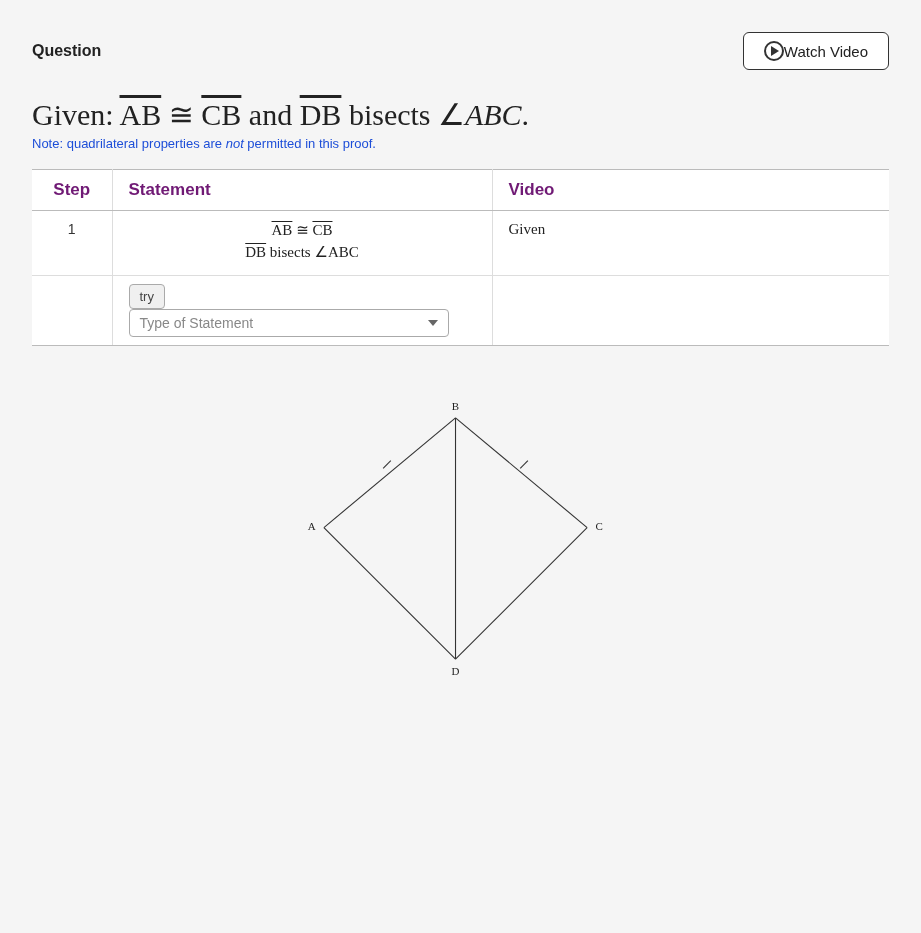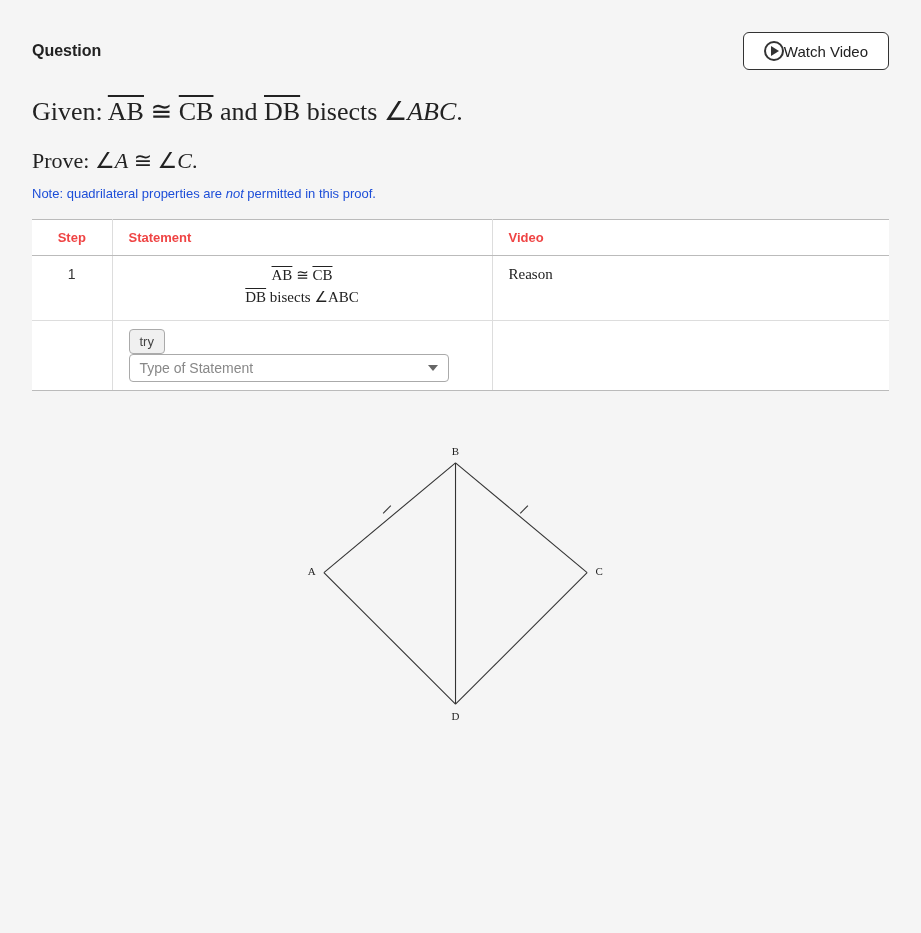--- a/index.html
+++ b/index.html
@@ -55,23 +55,22 @@
     }
     .play-triangle {
       width: 0;
       height: 0;
       border-top: 5px solid transparent;
       border-bottom: 5px solid transparent;
       border-left: 8px solid #333;
       margin-left: 2px;
     }
     .given-text {
-      font-size: 26px;
-      color: #222;
-      margin-bottom: 18px;
+      font-size: 30px;
+      color: #222;
       line-height: 1.4;
     }
     .prove-text {
       font-size: 22px;
       color: #222;
       margin-bottom: 12px;
     }
     .note-text {
       font-family: Arial, sans-serif;
       font-size: 13px;
@@ -87,23 +86,23 @@
     }
     
     .proof-table {
       width: 100%;
       border-collapse: collapse;
       margin-bottom: 28px;
       background: white;
     }
     .proof-table th {
       font-family: Arial, sans-serif;
-      font-size: 13px;
+      font-size: 17px;
       font-weight: bold;
-      color: #ef4444;
+      color: #701a75;
       text-align: left;
       padding: 10px 16px;
       border-bottom: 1.5px solid #bbb;
       border-top: 1.5px solid #bbb;
     }
     .proof-table td {
       padding: 10px 16px;
       border-bottom: 1px solid #ddd;
       vertical-align: top;
       font-size: 15px;
@@ -194,23 +193,20 @@
         <span class="play-triangle"></span>
       </span>
       <span>Watch Video</span>
     </button>
   </div>
 
   <div class="given-text">
     Given: <span class="overline">AB</span> ≅ <span class="overline">CB</span> and <span class="overline">DB</span> bisects ∠<em>ABC</em>.
   </div>
 
-  <div class="prove-text">
-    Prove: ∠<em>A</em> ≅ ∠<em>C</em>.
-  </div>
 
   <div class="note-text">
     Note: quadrilateral properties are <em>not</em> permitted in this proof.
   </div>
 
   <table class="proof-table">
     <thead>
       <tr>
         <th>Step</th>
         <th>Statement</th>
@@ -225,21 +221,21 @@
         </td>
         <td class="statement-cell">
           <span class="statement-line">
             <span class="overline">AB</span> ≅ <span class="overline">CB</span>
           </span>
           <span class="statement-line">
             <span class="overline">DB</span> bisects ∠ABC
           </span>
         </td>
         <td>
-          <span>Reason</span>
+          <span>Given</span>
         </td>
       </tr>
 
       <tr class="try-row">
         <td></td>
         <td>
           <button class="try-btn">try</button>
           <span class="type-statement-select">
             <span>Type of Statement</span>
             <span class="chevron-down"></span>

